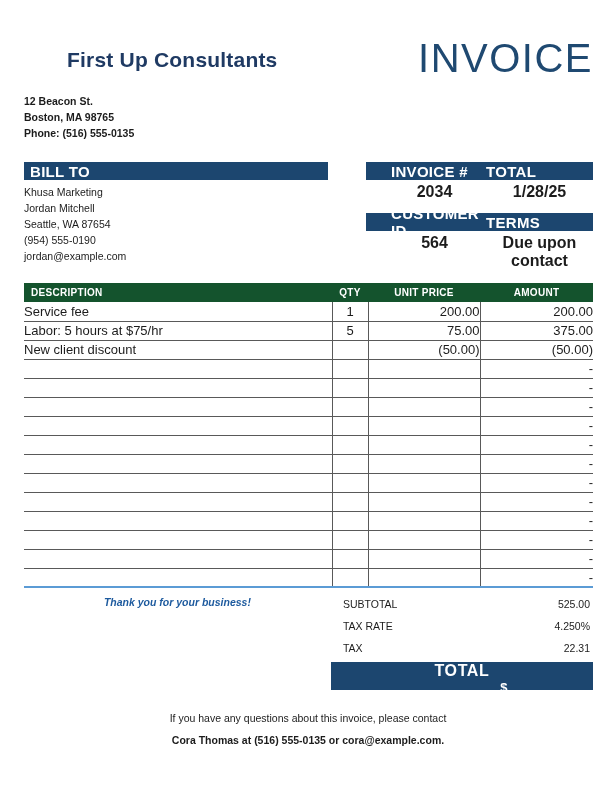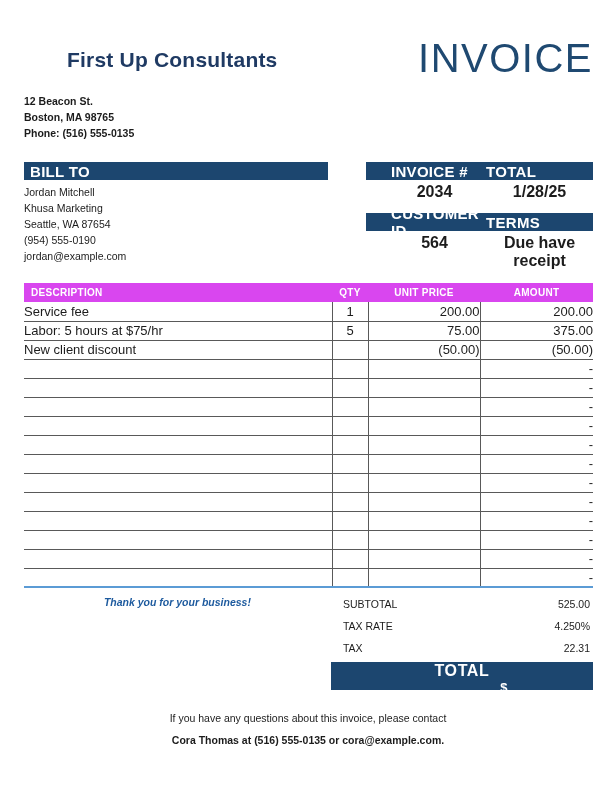--- a/index.html
+++ b/index.html
@@ -28,21 +28,21 @@
   .meta-table { width:227px; }
   .meta-table + .meta-table { margin-top:12px; }
   .meta-row { display:flex; }
   .m-c1 { width:112px; padding-left:25px; }
   .m-c2 { width:115px; padding-left:8px; }
   .meta-vals { margin-top:3px; }
   .meta-vals .m-c1, .meta-vals .m-c2 { font-size:16px; font-weight:bold; color:#1c1c1c;text-align:center; }
 
   
   .items { width:569px; margin-top:13px; border-collapse:collapse; table-layout:fixed; border-bottom:2px solid #5b9bd5; }
-  .items thead th { background:#d946ef; color:#ffffff; font-size:10px; font-weight:bold; height:19px; letter-spacing:0.3px; }
+  .items thead th { background:#14532d; color:#ffffff; font-size:10px; font-weight:bold; height:19px; letter-spacing:0.3px; }
   th.h-desc { text-align:left; padding-left:7px; }
   th.h-qty, th.h-unit, th.h-amt { text-align:center; }
   .items tbody td { height:19px; font-size:13px; color:#1c1c1c; border-bottom:1px solid #595959; padding:0; vertical-align:middle; }
   .items tbody tr:last-child td { border-bottom:none; }
   td.c-desc { text-align:left; padding-left:7px; }
   td.c-qty { text-align:center; border-left:1px solid #595959; border-right:1px solid #595959; }
   td.c-unit { text-align:right; padding-right:4px; border-right:1px solid #595959; }
   td.c-amt { text-align:right; padding-right:4px; }
 
   
@@ -73,22 +73,22 @@
   <div class="company-address">
     <div>12 Beacon St.</div>
     <div>Boston, MA 98765</div>
     <div>Phone: (516) 555-0135</div>
   </div>
 
   <div class="parties">
     <div class="billto-col">
       <div class="bar billto-bar">BILL TO</div>
       <div class="billto-lines">
+        <div>Khusa Marketing</div>
         <div>Jordan Mitchell</div>
-        <div>Khusa Marketing</div>
         <div>Seattle, WA 87654</div>
         <div>(954) 555-0190</div>
         <div>jordan@example.com</div>
       </div>
     </div>
 
     <div class="meta-col">
       <div class="meta-table">
         <div class="meta-row bar">
           <div class="m-c1">INVOICE #</div>
@@ -99,21 +99,21 @@
           <div class="m-c2">1/28/25</div>
         </div>
       </div>
       <div class="meta-table">
         <div class="meta-row bar">
           <div class="m-c1">CUSTOMER ID</div>
           <div class="m-c2">TERMS</div>
         </div>
         <div class="meta-row meta-vals">
           <div class="m-c1">564</div>
-          <div class="m-c2">Due have receipt</div>
+          <div class="m-c2">Due upon contact</div>
         </div>
       </div>
     </div>
   </div>
 
   <table class="items">
     <colgroup>
         <col style="width:308px">
         <col style="width:36px">
         <col style="width:112px">

